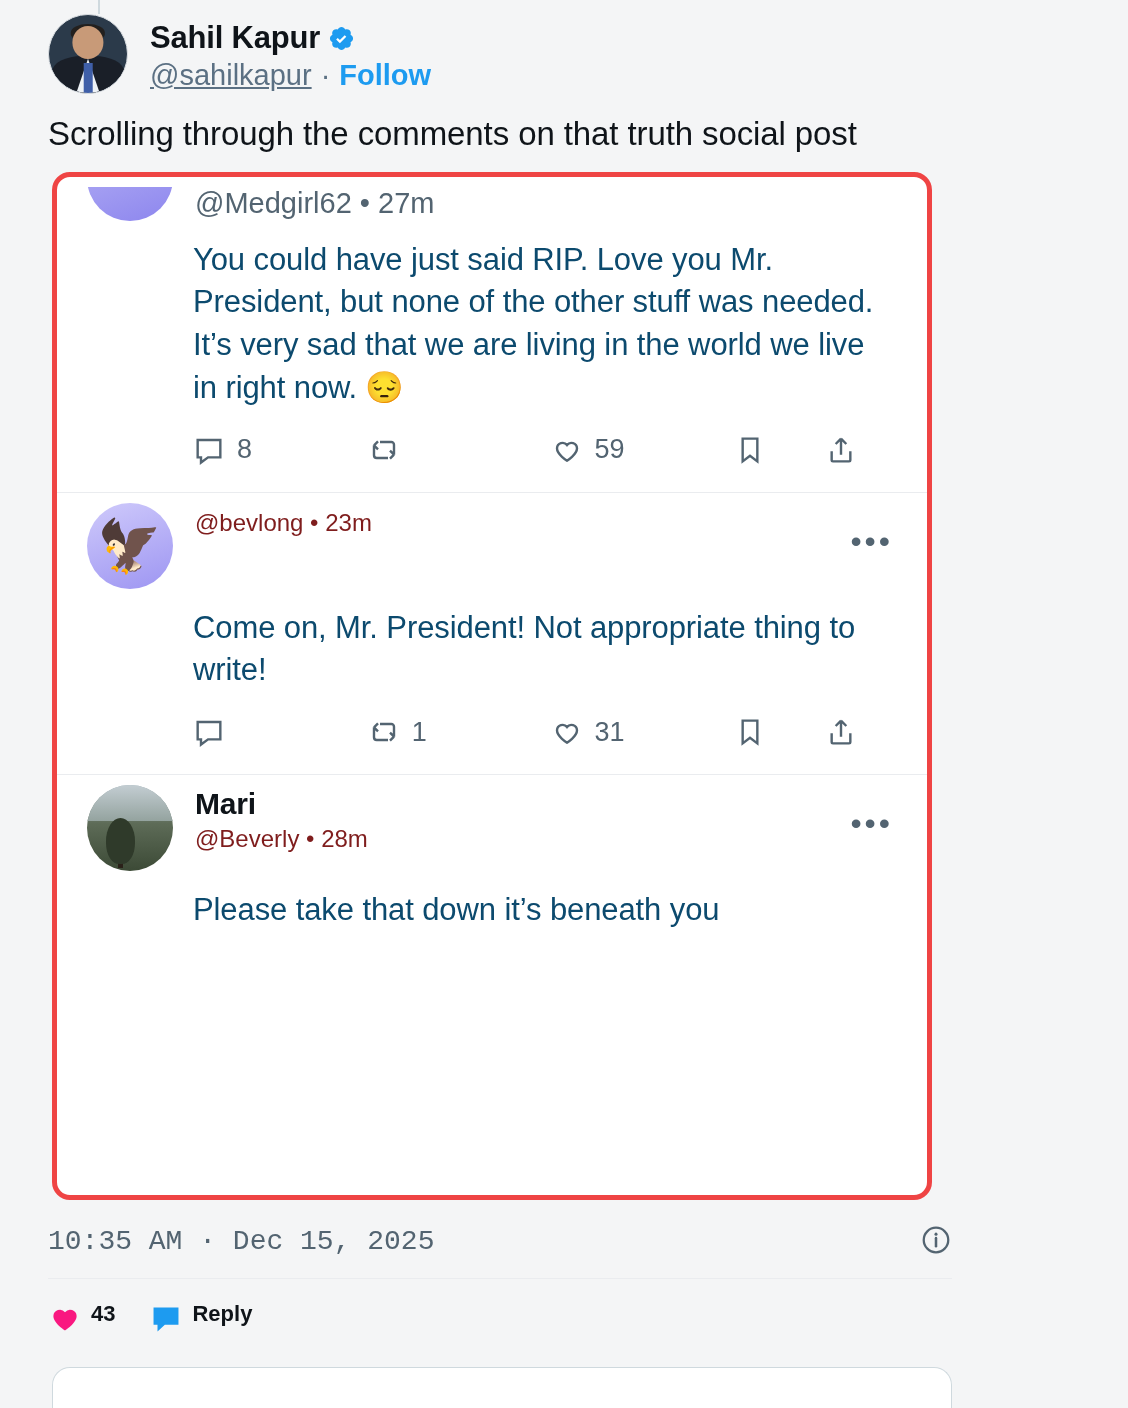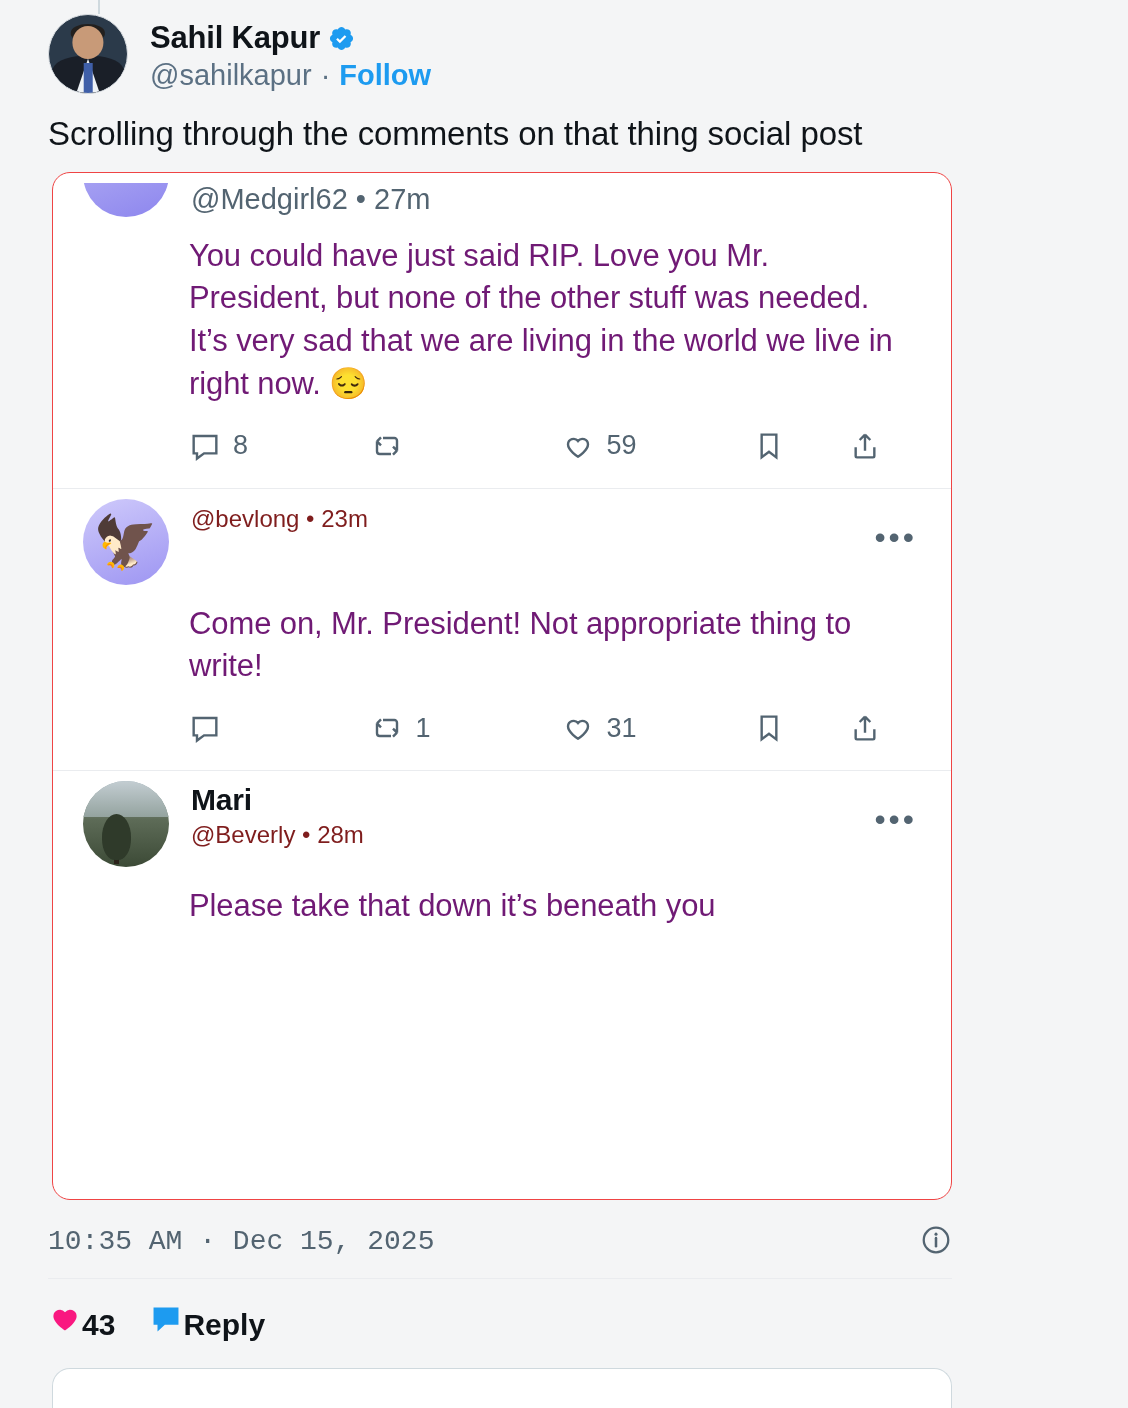--- a/index.html
+++ b/index.html
@@ -102,39 +102,39 @@
     display: inline-block;
   }
   .handle-row {
     display: flex;
     align-items: center;
     gap: 9px;
     margin-top: 3px;
     font-size: 29px;
     color: #5b7083;
   }
-  .handle { color: #5b7083; }
+  .handle { color: #5b7083; text-decoration: underline; }
   .dot-sep { color: #5b7083; }
   .follow-link {
     color: #1d9bf0;
     font-weight: bold;
     text-decoration: none;
   }
   
   .tweet-text {
     padding: 18px 42px 8px 48px;
     font-size: 33px;
     line-height: 1.32;
     color: #0f1419;
     letter-spacing: -0.1px;
   }
   
   .quote-card {
-    margin: 8px 44px 0 52px;
-    border: 1px solid #ef4444;
+    margin: 8px 64px 0 52px;
+    border: 5px solid #ef4444;
     border-radius: 18px;
     background: #ffffff;
     overflow: hidden;
     height: 1028px;
     box-sizing: border-box;
   }
   .comment {
     padding: 10px 30px 26px 30px;
     border-bottom: 1px solid #eaecef;
     position: relative;
@@ -206,21 +206,21 @@
     right: 4px;
     top: 22px;
     color: #536471;
     font-size: 32px;
     letter-spacing: 3px;
     line-height: 1;
   }
   .c-body {
     font-size: 31px;
     line-height: 1.38;
-    color: #701a75;
+    color: #0c4a6e;
     padding: 18px 18px 0 106px;
     letter-spacing: -0.1px;
   }
   .c-actions {
     display: flex;
     align-items: center;
     padding: 24px 40px 0 106px;
     color: #536471;
   }
   .act {
@@ -274,23 +274,23 @@
     border-top: 1px solid #eaecef;
   }
   .engagement {
     display: flex;
     align-items: center;
     gap: 34px;
     padding: 22px 44px 0 48px;
   }
   .eng-item {
     display: flex;
-    align-items: flex-end;
-    gap: 0;
-    font-size: 30px;
+    align-items: flex-start;
+    gap: 9px;
+    font-size: 22px;
     font-weight: bold;
     color: #0f1419;
   }
   .eng-count { color: #0f1419; font-weight: bold; }
   .eng-label { color: #0f1419; }
   .eng-reply-label { color: #0f1419; }
   .bottom-card {
     margin: 26px 44px 0 52px;
     height: 40px;
     border: 1px solid #cfd9de;
@@ -333,21 +333,21 @@
         </span>
       </div>
       <div class="handle-row">
         <span class="handle">@sahilkapur</span>
         <span class="dot-sep">·</span>
         <a class="follow-link" href="#">Follow</a>
       </div>
     </div>
   </div>
 
-  <div class="tweet-text">Scrolling through the comments on that thing social post</div>
+  <div class="tweet-text">Scrolling through the comments on that truth social post</div>
 
   <div class="quote-card">
 
     <div class="comment">
       <div class="clipped-head">
         <div class="clipped-avatar"></div>
         <div class="c-names">
           <div class="clipped-meta">
             <span>@Medgirl62</span>
             <span>•</span>

